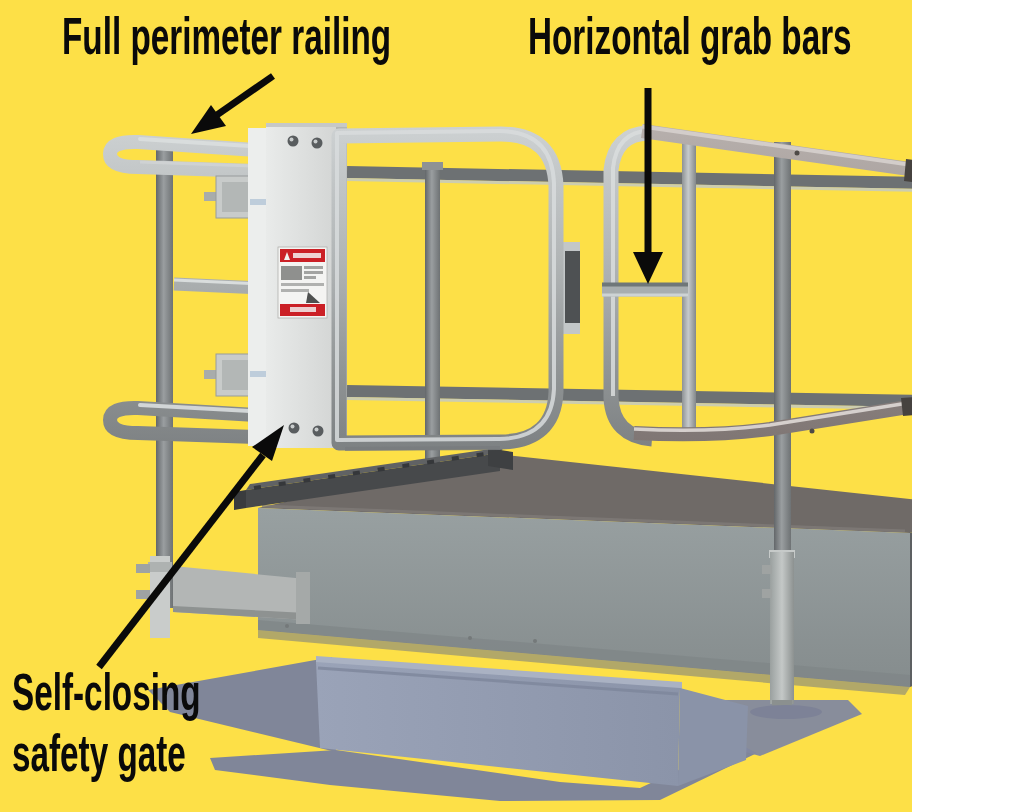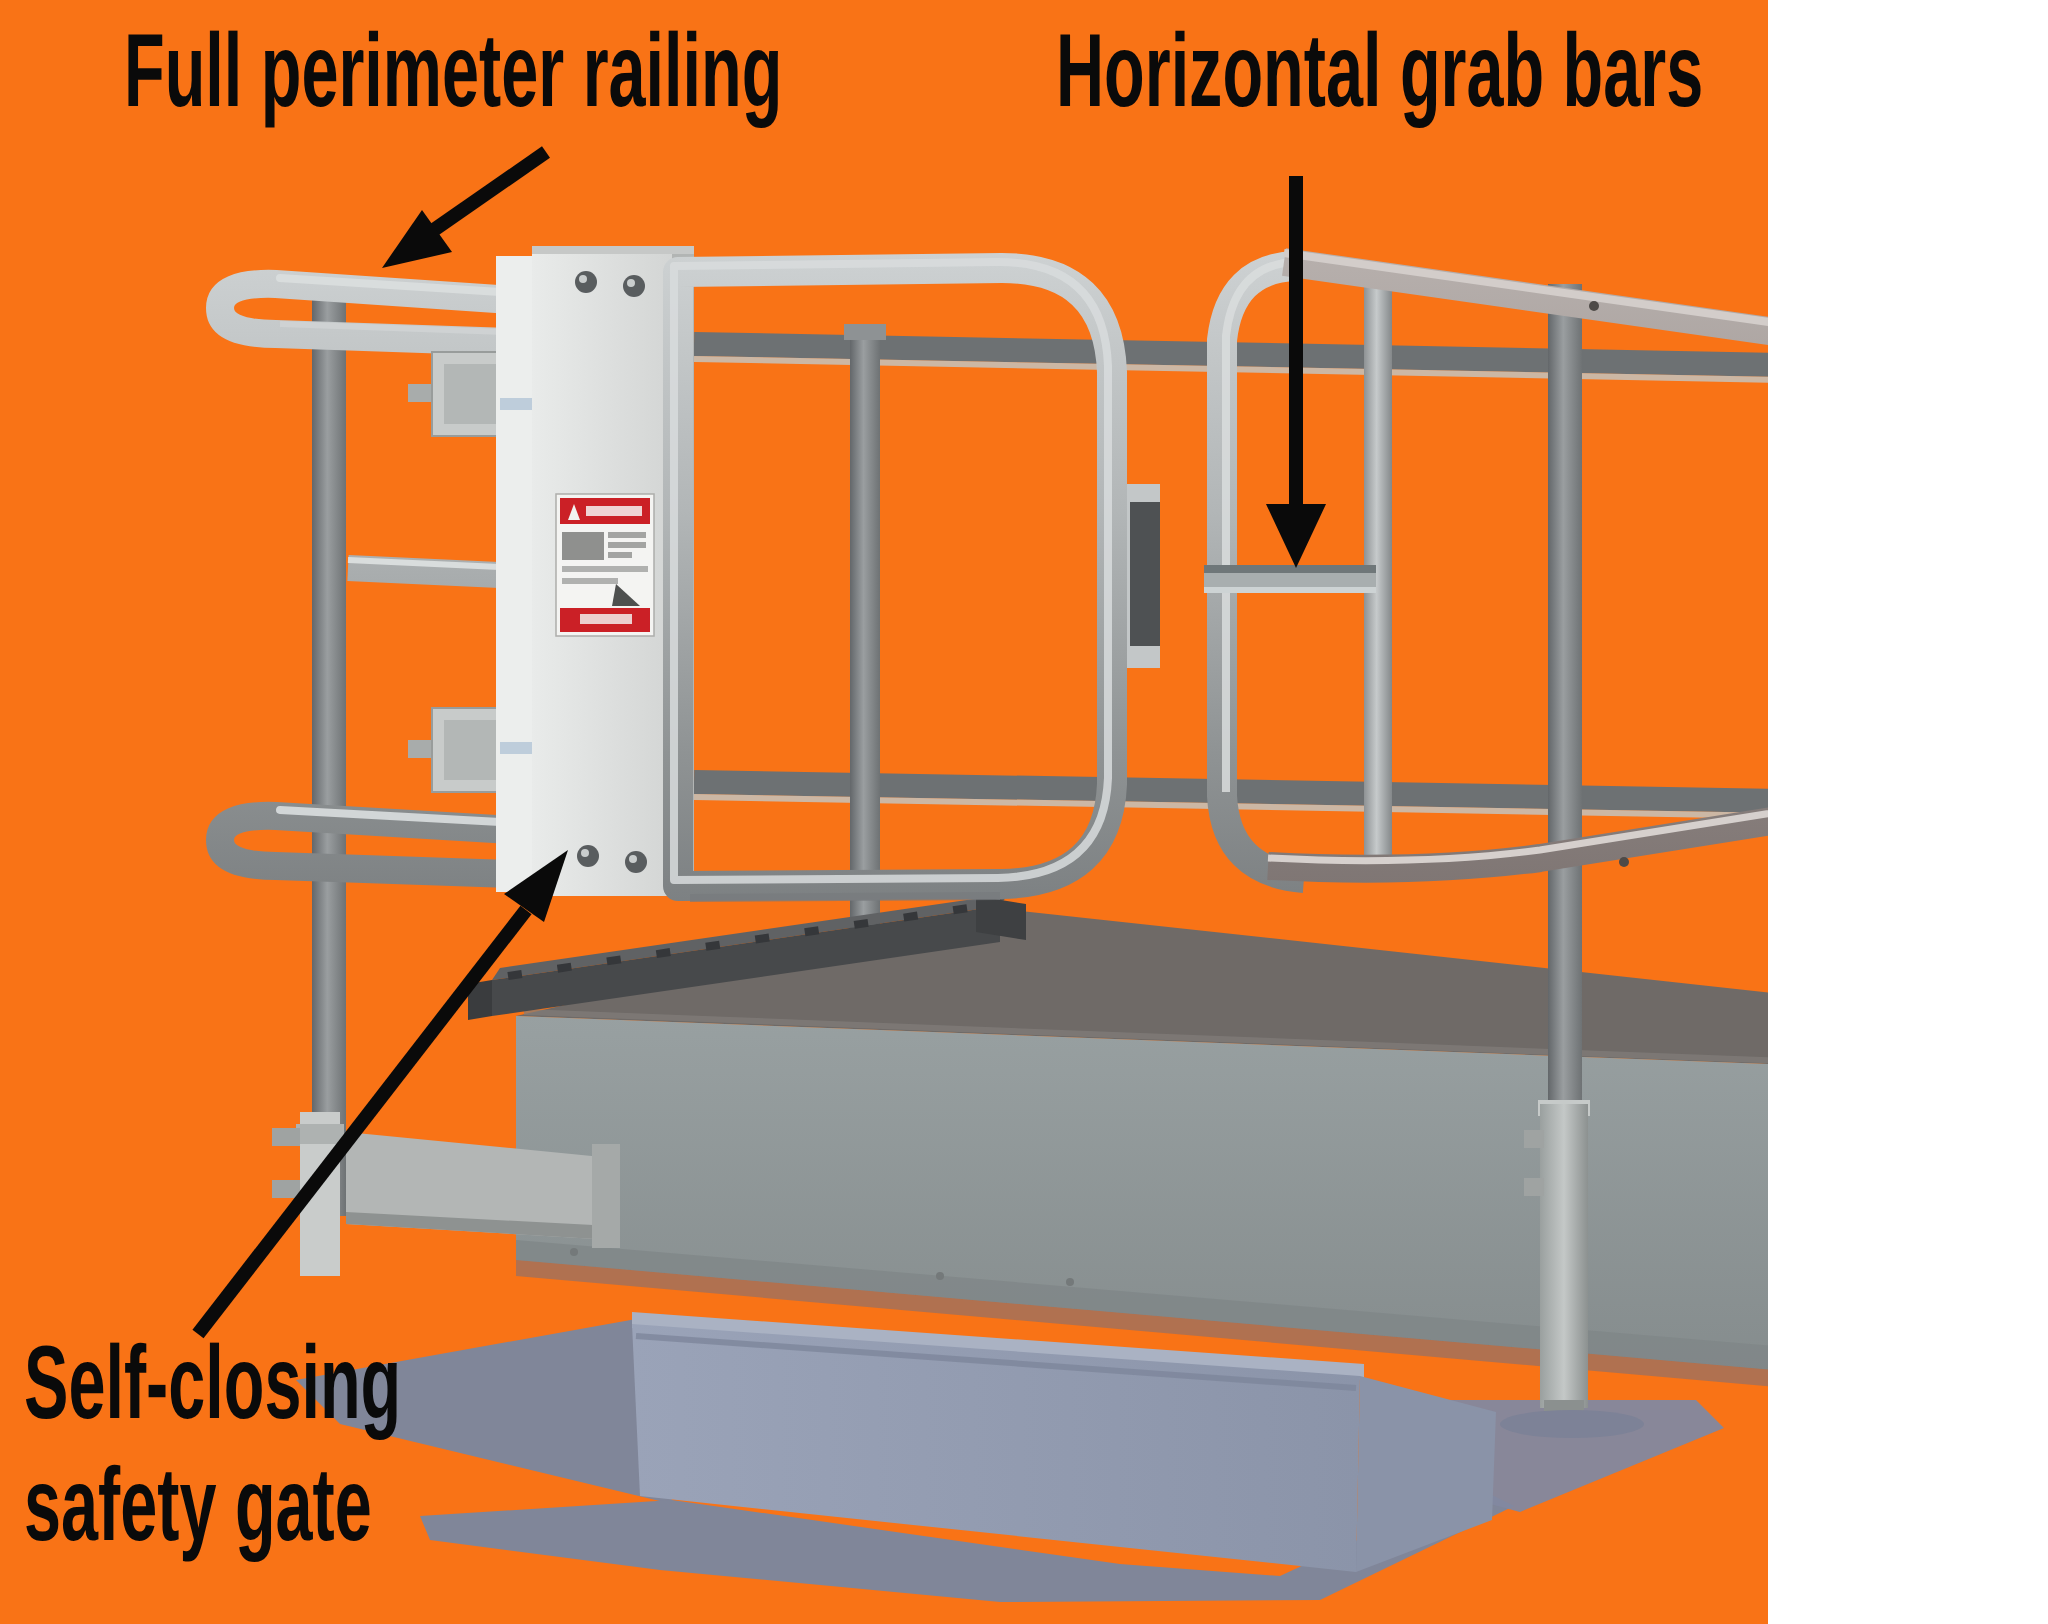--- a/index.html
+++ b/index.html
@@ -1,17 +1,17 @@
 <!DOCTYPE html>
 <html><head>
 <meta charset="utf-8">
 <style>
   html,body{margin:0;padding:0;background:#ffffff;}
-  #stage{position:relative;width:884px;height:812px;background:#f97316;overflow:hidden;
-         font-family:"Liberation Sans",sans-serif;}
+  #stage{position:relative;width:884px;height:812px;background:#fde047;overflow:hidden;
+         font-family:"Liberation Sans",sans-serif;padding-left:28px;}
   #stage svg{position:absolute;left:0;top:0;}
   .label{position:absolute;color:#0a0a0a;font-weight:bold;font-size:52px;line-height:56px;
          white-space:nowrap;transform:scaleX(0.64);transform-origin:0 0;
          font-family:"Liberation Sans",sans-serif;}
   #lbl-railing{left:62px;top:8px;}
   #lbl-grab{left:528px;top:8px;}
   #lbl-gate{left:12px;top:662px;line-height:61px;}
 </style>
 </head>
 <body>

